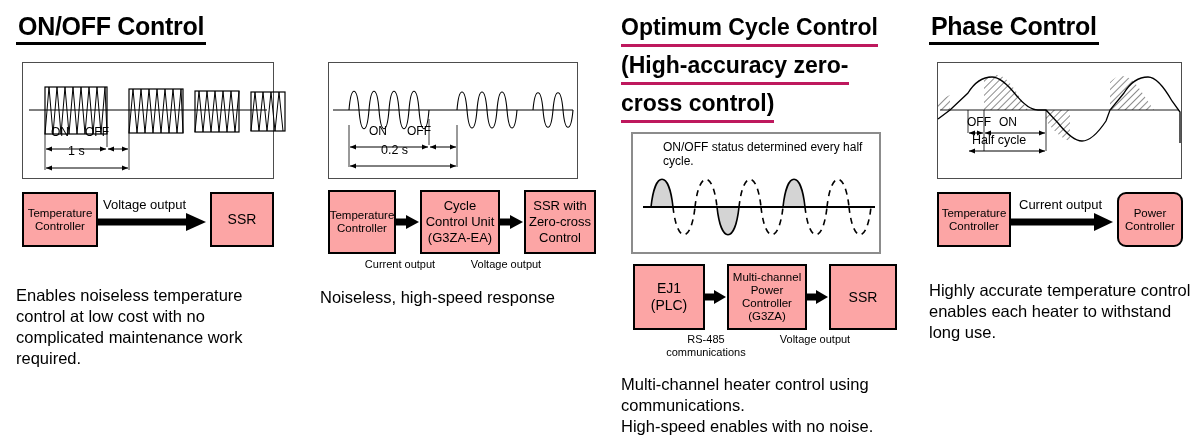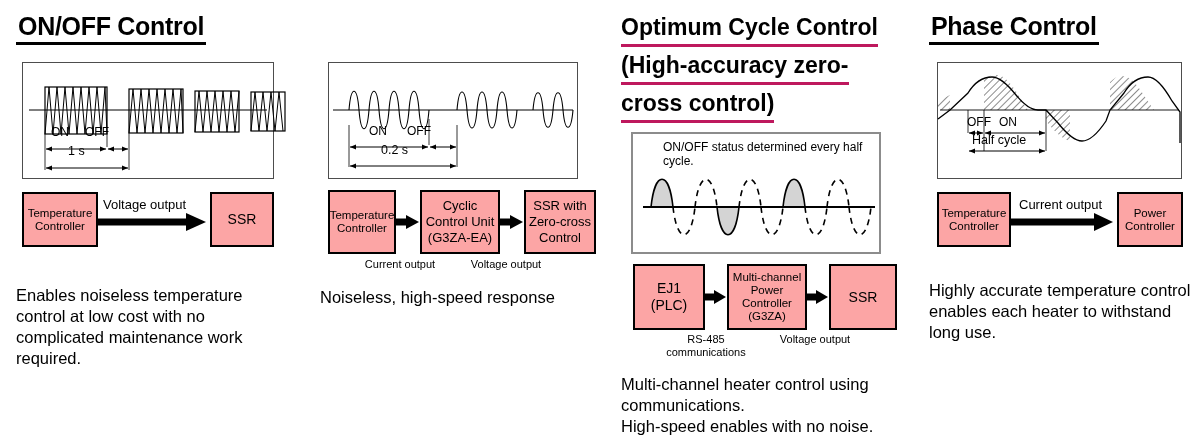--- a/index.html
+++ b/index.html
@@ -215,21 +215,21 @@
           <span>Temperature</span><br>
           <span>Controller</span>
         </span>
       </div>
       <svg style="position:absolute; left:86px; top:213px;" width="24" height="18">
         <line x1="0" y1="9" x2="12" y2="9" stroke="#000" stroke-width="7"></line>
         <path d="M23,9 L10,2 L10,16 Z" fill="#000"></path>
       </svg>
       <div class="bbox med" style="left:110px; top:190px; width:80px; height:64px;">
         <span>
-          <span>Cyclic</span><br>
+          <span>Cycle</span><br>
           <span>Control Unit</span><br>
           <span>(G3ZA-EA)</span>
         </span>
       </div>
       <svg style="position:absolute; left:190px; top:213px;" width="24" height="18">
         <line x1="0" y1="9" x2="12" y2="9" stroke="#000" stroke-width="7"></line>
         <path d="M23,9 L10,2 L10,16 Z" fill="#000"></path>
       </svg>
       <div class="bbox med" style="left:214px; top:190px; width:72px; height:64px;">
         <span>
@@ -369,21 +369,21 @@
         <span>
           <span>Temperature</span><br>
           <span>Controller</span>
         </span>
       </div>
       <svg style="position:absolute; left:96px; top:212px;" width="104" height="20">
         <line x1="0" y1="10" x2="86" y2="10" stroke="#000" stroke-width="7"></line>
         <path d="M102,10 L83,1 L83,19 Z" fill="#000"></path>
       </svg>
       <div class="flowlabel" style="left:104px; top:198px;">Current output</div>
-      <div class="bbox" style="left:202px; top:192px; width:66px; height:55px;">
+      <div class="bbox" style="left:202px; top:192px; width:66px; height:55px;border-radius:9px;">
         <span>
           <span>Power</span><br>
           <span>Controller</span>
         </span>
       </div>
     </div>
 
     <div class="caption" style="left:14px; top:280px; width:262px;">Highly accurate temperature control enables each heater to withstand long use.</div>
   </div>
 

